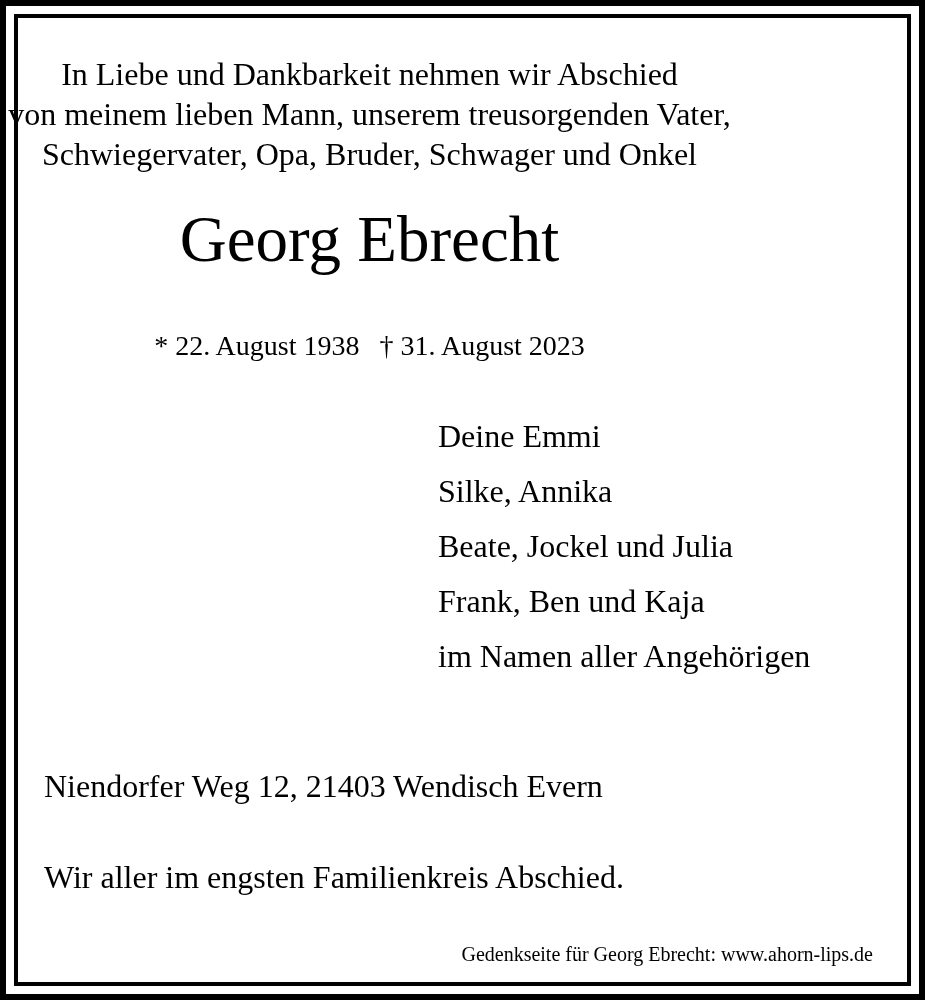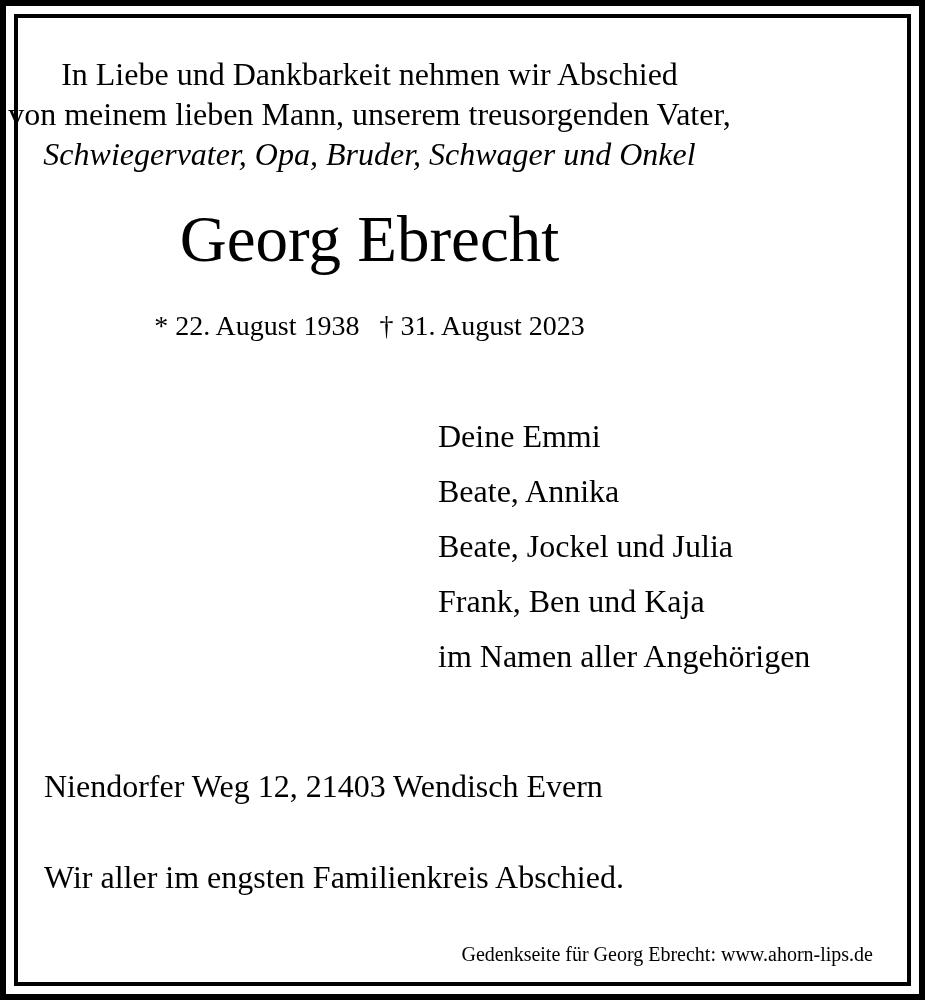--- a/index.html
+++ b/index.html
@@ -6,44 +6,44 @@
   body { width:925px; height:1000px; position:relative; overflow:hidden;
          font-family:"Liberation Serif", "DejaVu Serif", serif; color:#000; }
   .outer { position:absolute; left:0; top:0; width:925px; height:1000px;
            box-sizing:border-box; border:6px solid #000; background:#fff; }
   .inner { position:absolute; left:14px; top:14px; width:897px; height:972px;
            box-sizing:border-box; border:4px solid #000; background:#fff; }
   .line { position:absolute; white-space:nowrap; line-height:1; }
   .center { left:0; width:739px; text-align:center; }
   .intro { font-size:32px; }
   .name { font-size:65px; }
-  .dates { font-size:28px; }
+  .dates { font-size:28px;margin-top:20px; }
   .family { left:438px; font-size:32px; }
   .left { left:44px; font-size:32px; }
   .footer { right:52px; font-size:20px; text-align:right; }
   .dates .sep { display:inline-block; width:20px; }
 </style>
 </head>
 <body>
 
 <div class="outer"></div>
 <div class="inner"></div>
 
 <div class="line center intro" style="top:58px;">In Liebe und Dankbarkeit nehmen wir Abschied</div>
 <div class="line center intro" style="top:98px;">von meinem lieben Mann, unserem treusorgenden Vater,</div>
-<div class="line center intro" style="top:138px;font-style:italic;">Schwiegervater, Opa, Bruder, Schwager und Onkel</div>
+<div class="line center intro" style="top:138px;">Schwiegervater, Opa, Bruder, Schwager und Onkel</div>
 
 <div class="line center name" style="top:207px;">Georg Ebrecht</div>
 
 <div class="line center dates" style="top:312px;">
   <span>* 22. August 1938</span><span class="sep"></span><span>† 31. August 2023</span>
 </div>
 
 <div class="line family" style="top:420px;">Deine Emmi</div>
-<div class="line family" style="top:475px;">Beate, Annika</div>
+<div class="line family" style="top:475px;">Silke, Annika</div>
 <div class="line family" style="top:530px;">Beate, Jockel und Julia</div>
 <div class="line family" style="top:585px;">Frank, Ben und Kaja</div>
 <div class="line family" style="top:640px;text-align:right;">im Namen aller Angehörigen</div>
 
 <div class="line left" style="top:770px;">Niendorfer Weg 12, 21403 Wendisch Evern</div>
 <div class="line left" style="top:861px;">Wir aller im engsten Familienkreis Abschied.</div>
 
 <div class="line footer" style="top:944px;">Gedenkseite für Georg Ebrecht: www.ahorn-lips.de</div>
 
 </body></html>

